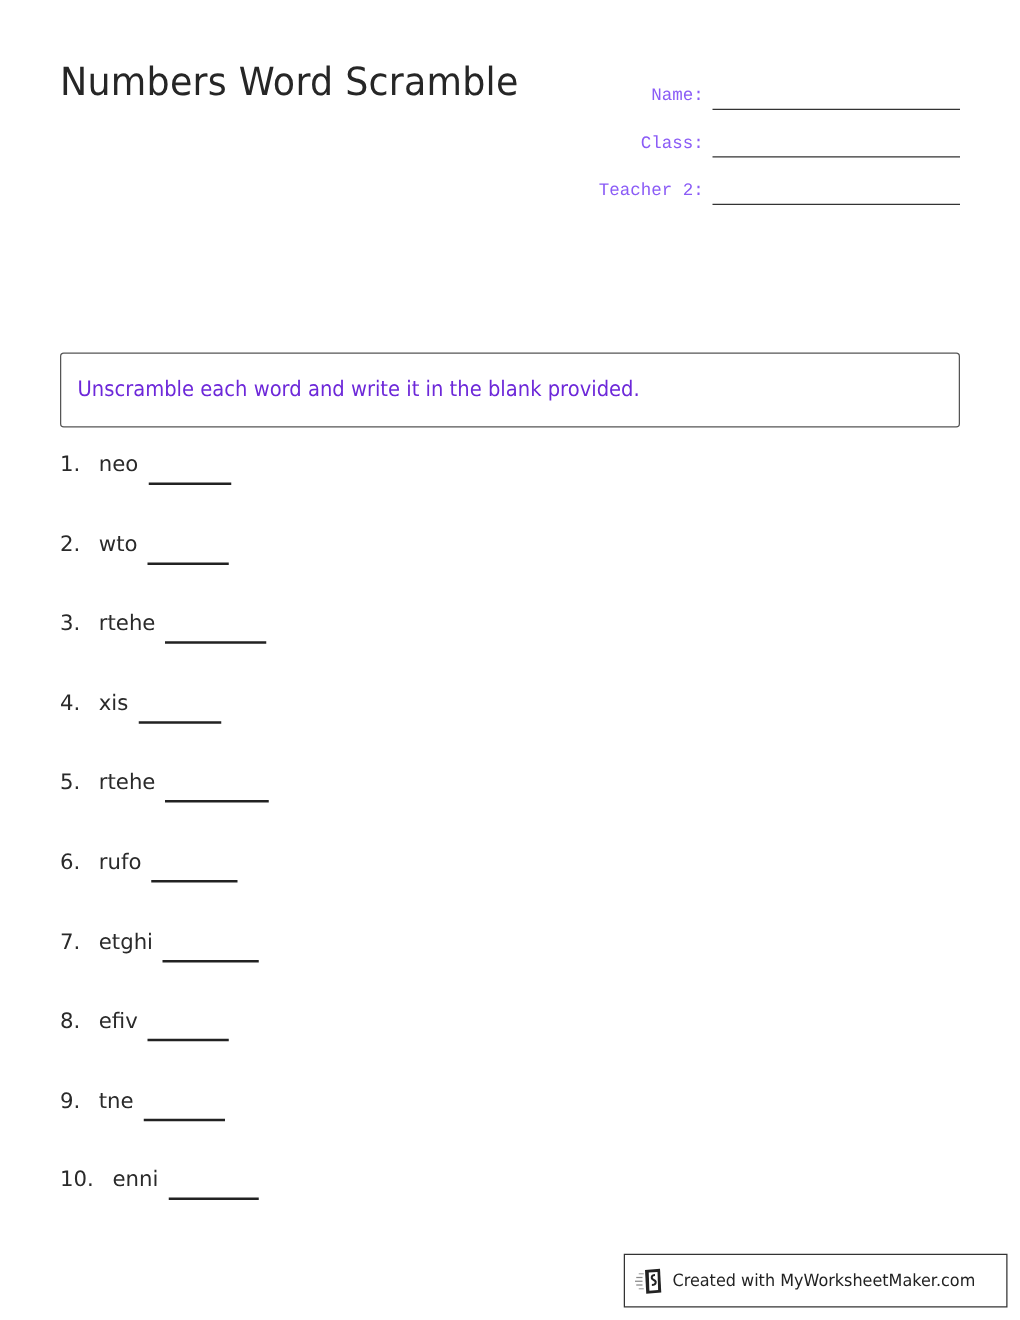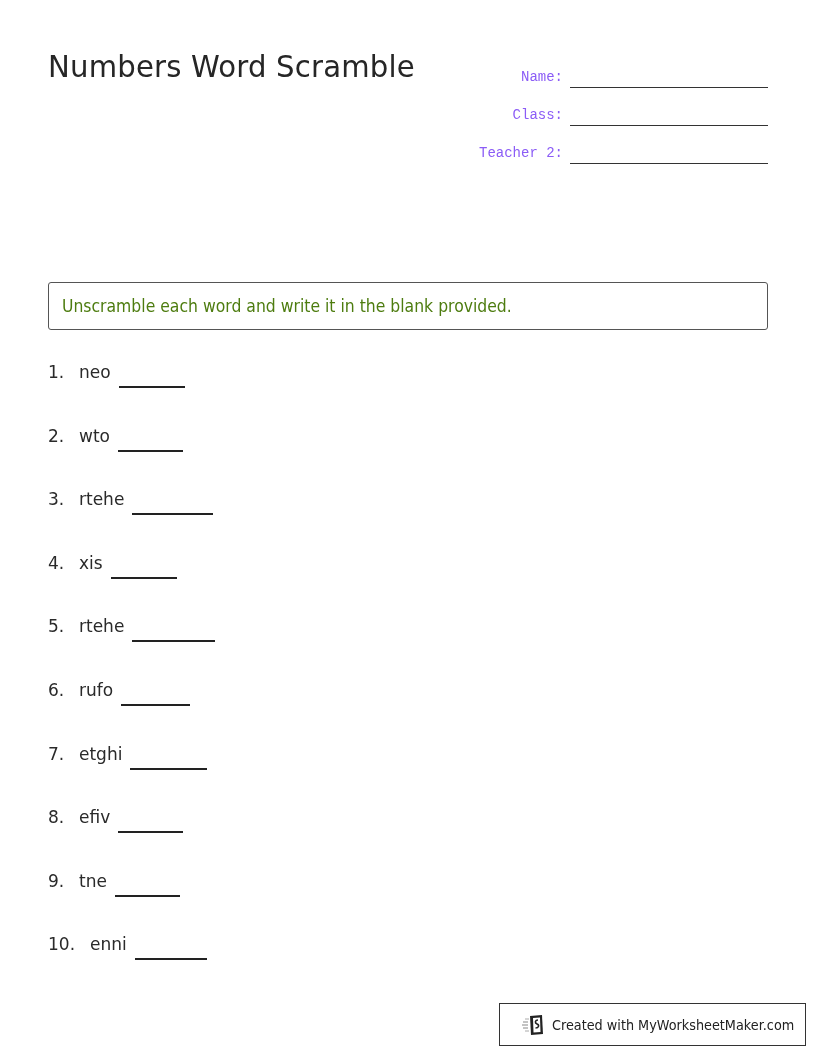--- a/index.html
+++ b/index.html
@@ -54,29 +54,29 @@
       flex: 1;
       border-bottom: 1.5px solid #333333;
       height: 27px;
       margin-left: 0;
     }
     .instructions {
       position: absolute;
       left: 48px;
       top: 282px;
       width: 720px;
-      height: 48px;
+      height: 60px;
       box-sizing: border-box;
       border: 1.5px solid #555555;
       border-radius: 3px;
       padding: 0 13px;
       display: flex;
       align-items: center;
       font-size: 17px;
-      color: #4d7c0f;
+      color: #6d28d9;
       transform-origin: left center;
     }
     .instructions span {
       display: inline-block;
       transform: scaleX(0.92);
       transform-origin: left center;
       white-space: nowrap;
     }
     .questions {
       position: absolute;
@@ -113,21 +113,21 @@
     .footer-badge {
       position: absolute;
       left: 499px;
       top: 1003px;
       width: 307px;
       height: 43px;
       box-sizing: border-box;
       border: 1.5px solid #333333;
       display: flex;
       align-items: center;
-      padding-left: 22px;
+      padding-left: 8px;
       font-size: 13.5px;
       color: #222222;
     }
     .footer-badge .logo {
       width: 24px;
       height: 22px;
       margin-right: 6px;
       display: inline-block;
     }
     .footer-badge .badge-text {

